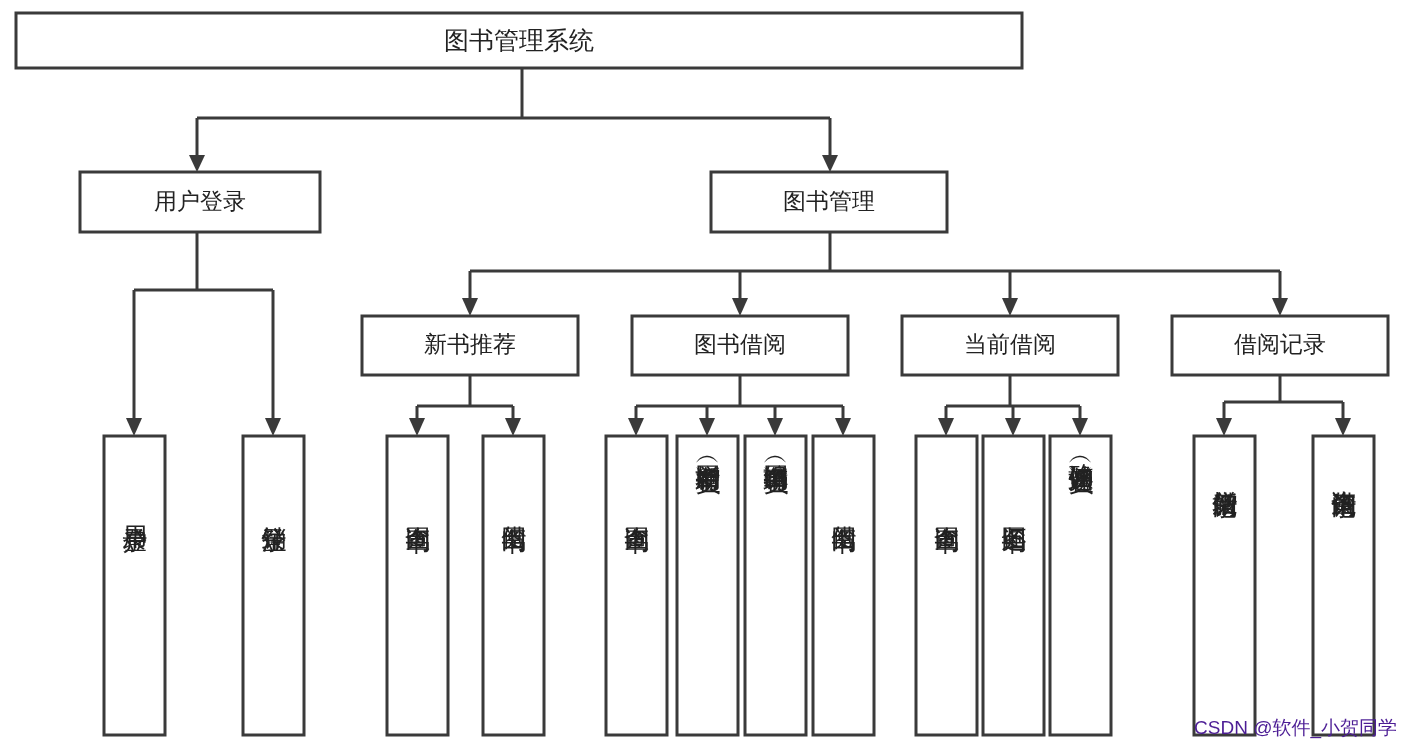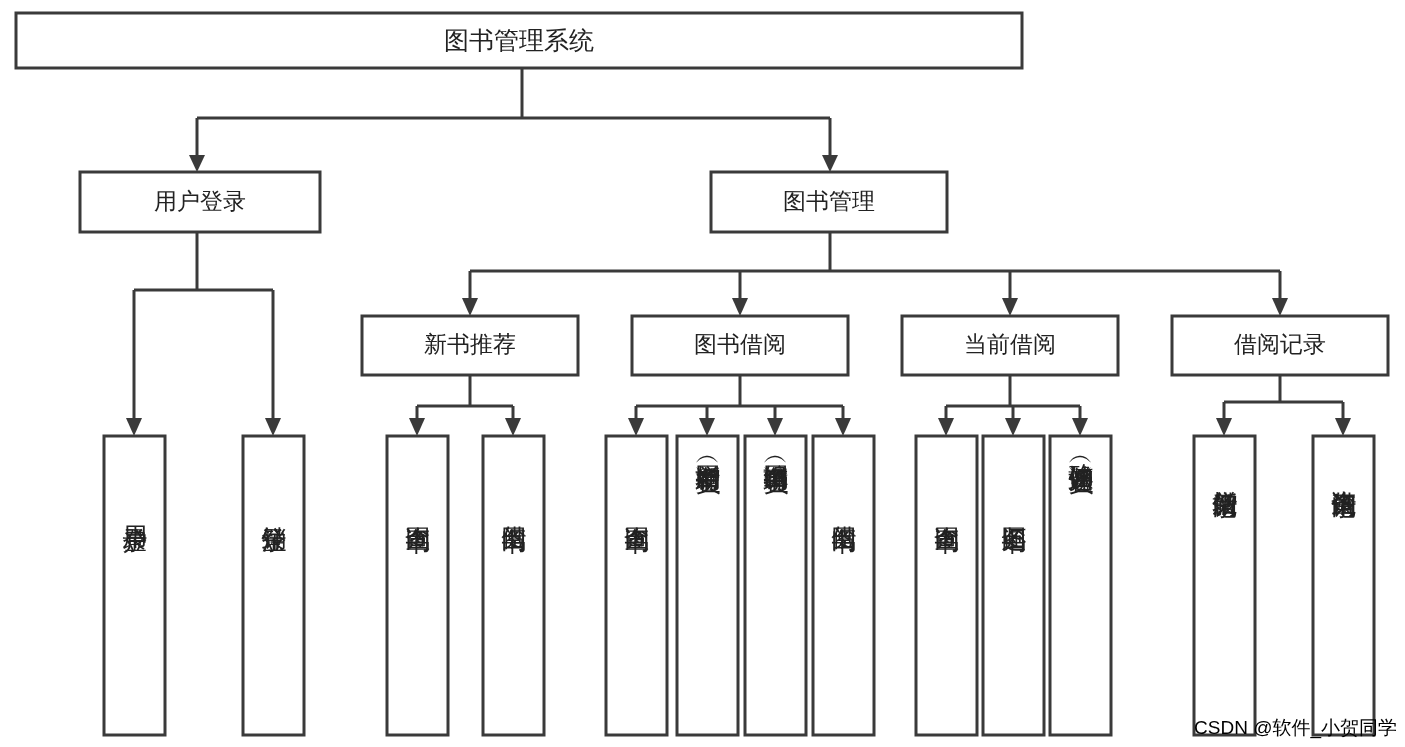--- a/index.html
+++ b/index.html
@@ -72,21 +72,21 @@
     color: #222222;
     letter-spacing: 1px;
     white-space: nowrap;
   }
   .watermark {
     position: absolute;
     right: 8px;
     bottom: 6px;
     font-family: "Liberation Sans", "DejaVu Sans", sans-serif;
     font-size: 19px;
-    color: #000000;
+    color: #4c1d95;
     white-space: nowrap;
     pointer-events: none;
   }
 </style>
 </head>
 <body>
 
 <div id="diagram-root">
 
   <svg class="diagram-canvas" viewBox="0 0 1405 747">

